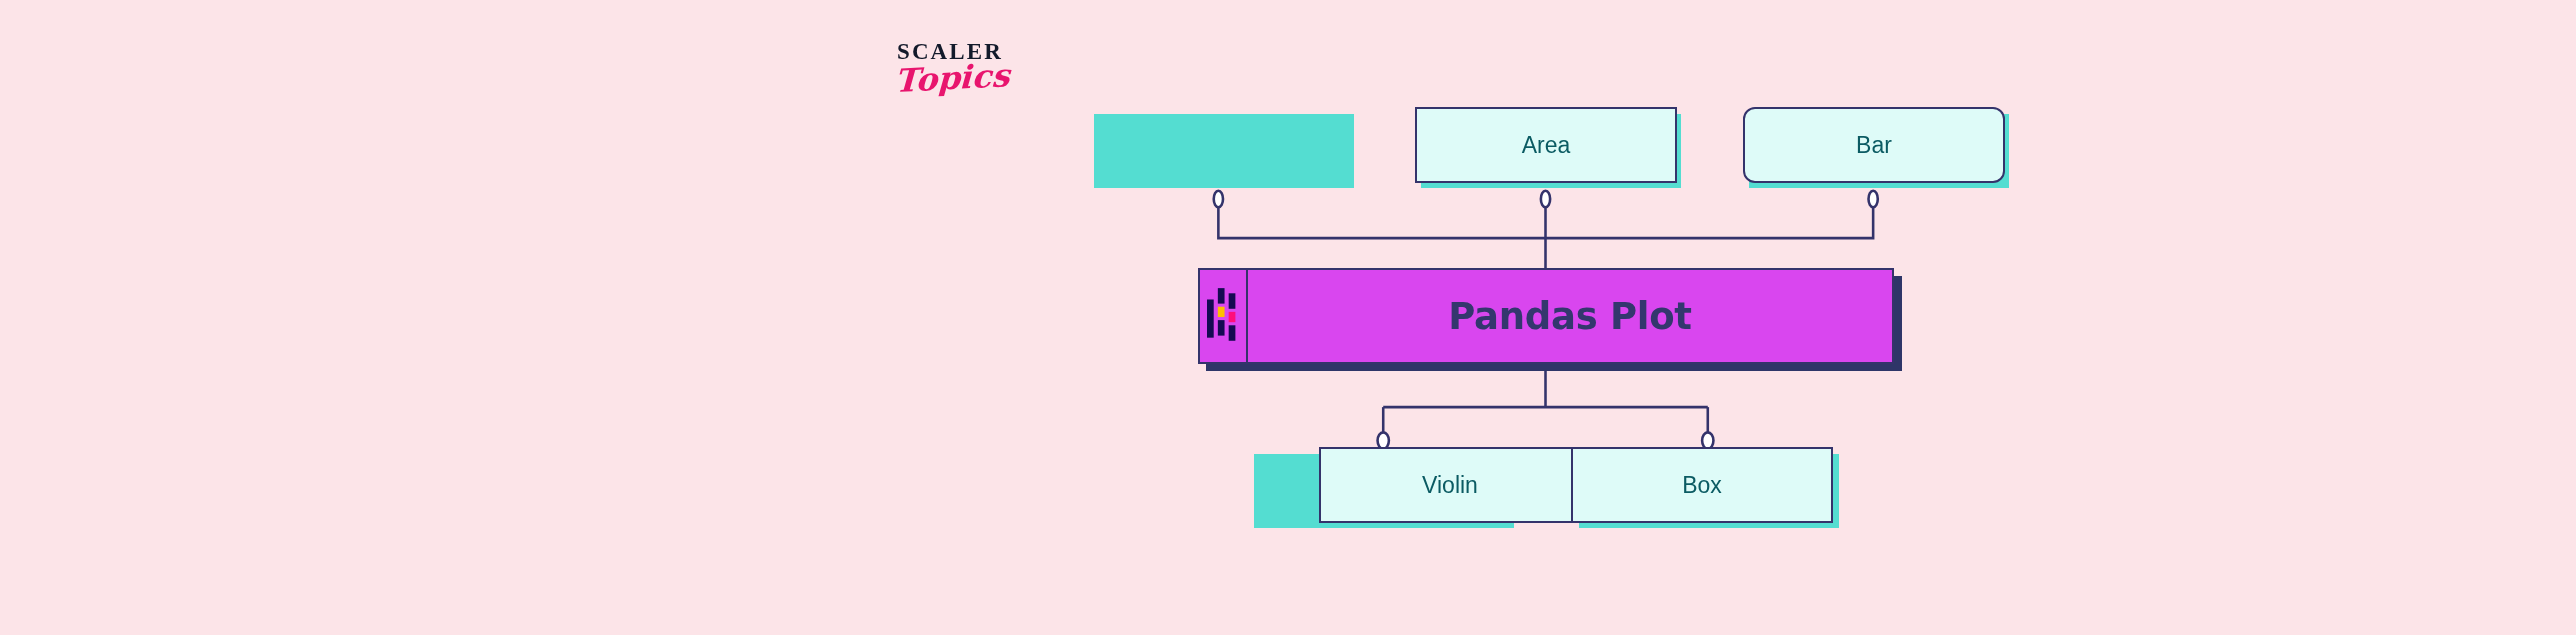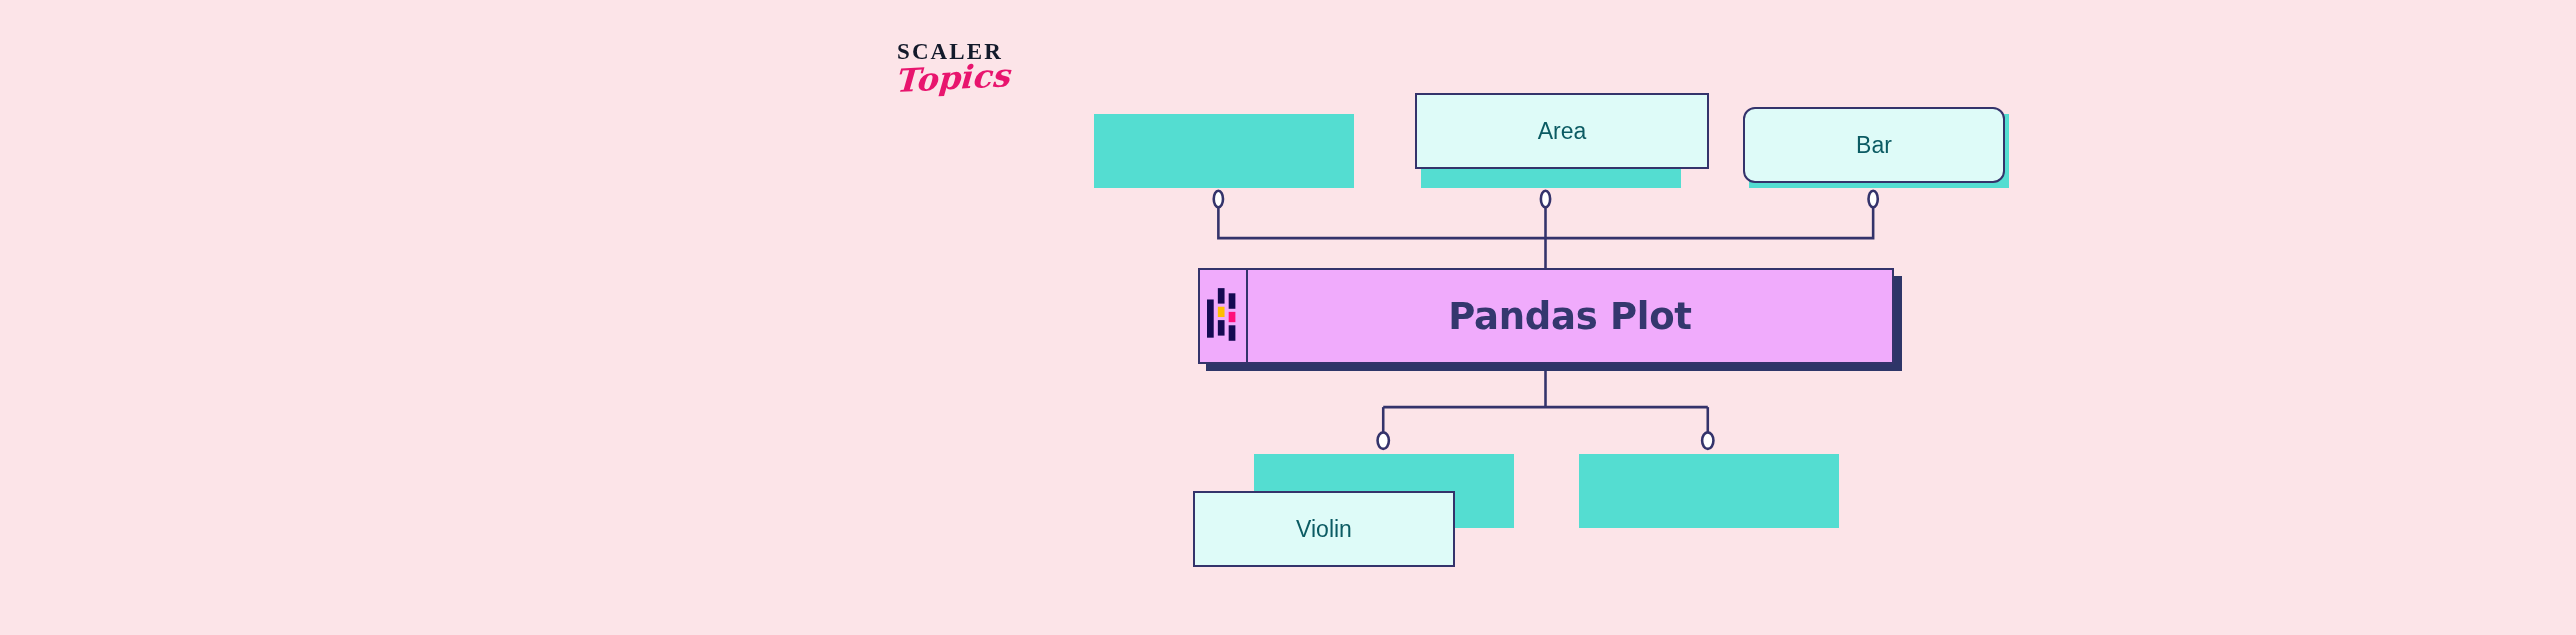--- a/index.html
+++ b/index.html
@@ -77,21 +77,21 @@
   .node-shadow {
     position: absolute;
     background: #54DDD1;
     z-index: 2;
   }
 
   
   #center-node {
     position: absolute;
     box-sizing: border-box;
-    background: #f0abfc;
+    background: #d946ef;
     border: 2.6px solid #34336B;
     display: flex;
     align-items: stretch;
     z-index: 3;
     text-align: right;
   }
   #center-shadow {
     position: absolute;
     background: #2E3568;
     z-index: 2;
@@ -146,21 +146,21 @@
       <ellipse cx="3000" cy="386" rx="9" ry="16"></ellipse>
       <ellipse cx="3636" cy="386" rx="9" ry="16"></ellipse>
       <ellipse cx="2685" cy="855" rx="11" ry="16"></ellipse>
       <ellipse cx="3315" cy="855" rx="11" ry="16"></ellipse>
     </g>
   </svg>
 
   <div class="node-shadow" style="left:1094px; top:114px; width:260px; height:74px;"></div>
 
   <div class="node-shadow" style="left:1421px; top:114px; width:260px; height:74px;"></div>
-  <div class="node" style="left:1415px; top:93px; width:294px; height:76px;">
+  <div class="node" style="left:1415px; top:107px; width:262px; height:76px;">
     <span>Area</span>
   </div>
 
   <div class="node-shadow" style="left:1749px; top:114px; width:260px; height:74px;"></div>
   <div class="node" style="left:1743px; top:107px; width:262px; height:76px;border-radius:12px;">
     <span>Bar</span>
   </div>
 
   <div id="center-shadow" style="left:1206px; top:276px; width:696px; height:95px;"></div>
   <div id="center-node" style="left:1198px; top:268px; width:696px; height:96px;">
@@ -175,20 +175,23 @@
         <rect x="42" y="72" width="13" height="30" fill="#150A52"></rect>
         <rect x="56" y="-8" width="0" height="0" fill="#150A52"></rect>
       </svg>
     </div>
     <div id="center-title-cell">
       <span id="center-title">Pandas Plot</span>
     </div>
   </div>
 
   <div class="node-shadow" style="left:1254px; top:454px; width:260px; height:74px;"></div>
-  <div class="node" style="left:1193px; top:447px; width:262px; height:76px;margin-top:44px;">
+  <div class="node" style="left:1319px; top:447px; width:262px; height:76px;">
     <span>Violin</span>
   </div>
 
   <div class="node-shadow" style="left:1579px; top:454px; width:260px; height:74px;"></div>
+  <div class="node" style="left:1571px; top:447px; width:262px; height:76px;">
+    <span>Box</span>
+  </div>
 
 </div>
 
 
 </body></html>

